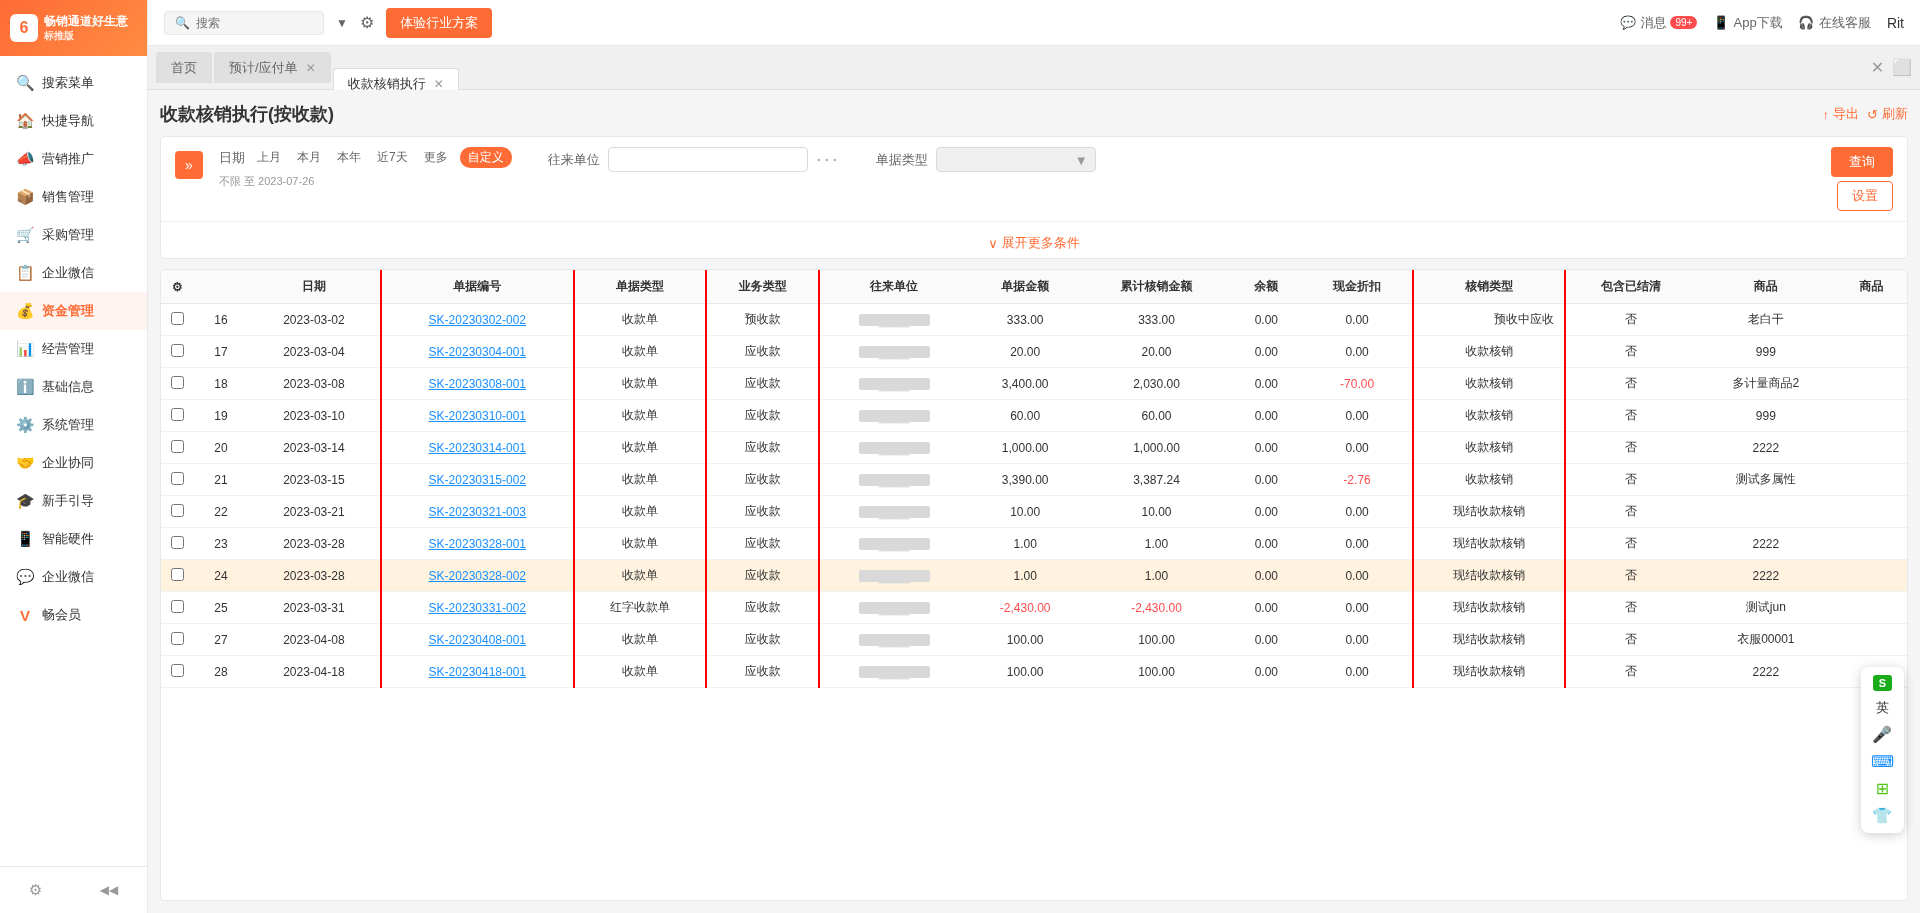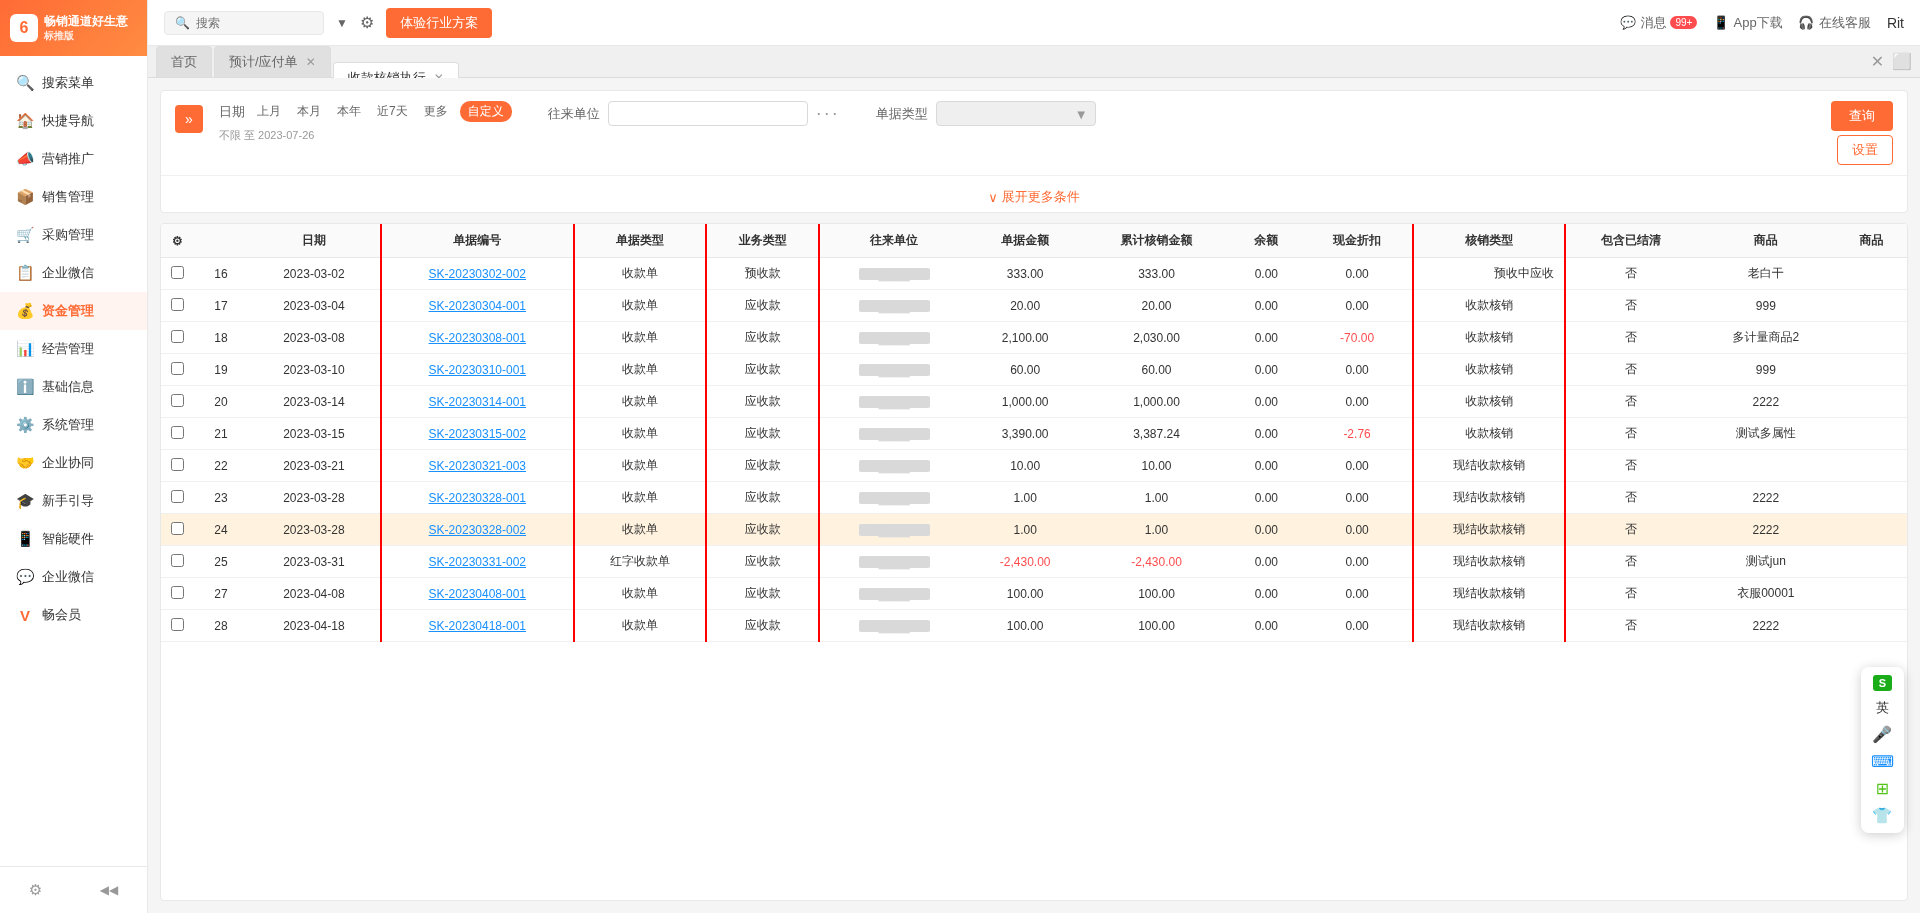--- a/index.html
+++ b/index.html
@@ -27,21 +27,21 @@
     .topbar-dropdown { color: #666; cursor: pointer; font-size: 12px; }
     .topbar-gear { color: #666; cursor: pointer; font-size: 16px; }
     .topbar-btn-industry { background: #ff6b35; color: white; border: none; border-radius: 4px; padding: 6px 14px; cursor: pointer; font-size: 13px; }
     .topbar-spacer { flex: 1; }
     .topbar-actions { display: flex; align-items: center; gap: 16px; color: #666; font-size: 13px; }
     .topbar-action { display: flex; align-items: center; gap: 4px; cursor: pointer; }
     .topbar-action-badge { background: #ff4d4f; color: white; font-size: 10px; padding: 1px 5px; border-radius: 10px; }
     .topbar-user { color: #333; font-size: 14px; cursor: pointer; }
 
     
-    .tabbar { background: #f0f0f0; border-bottom: 1px solid #ddd; display: flex; align-items: center; height: 32px; padding: 0 8px; gap: 2px; }
+    .tabbar { background: #f0f0f0; border-bottom: 1px solid #ddd; display: flex; align-items: center; height: 44px; padding: 0 8px; gap: 2px; }
     .tab { display: flex; align-items: center; gap: 6px; padding: 6px 14px; border-radius: 4px 4px 0 0; cursor: pointer; font-size: 13px; background: #e0e0e0; color: #666; border: 1px solid #ddd; border-bottom: none; }
     .tab.active { background: white; color: #333; border-color: #ddd; margin-top: 31px; }
     .tab-close { color: #999; font-size: 12px; cursor: pointer; margin-left: 2px; }
     .tabbar-spacer { flex: 1; }
     .tabbar-controls { display: flex; gap: 8px; color: #666; font-size: 16px; }
     .tabbar-ctrl-btn { cursor: pointer; color: #999; }
 
     
     .page { flex: 1; overflow: hidden; display: flex; flex-direction: column; background: #f5f5f5; padding: 12px; }
     .page-header { display: flex; align-items: center; justify-content: space-between; margin-bottom: 10px; }
@@ -206,20 +206,33 @@
     </div>
     <div class="tabbar-spacer"></div>
     <div class="tabbar-controls">
       <span class="tabbar-ctrl-btn">✕</span>
       <span class="tabbar-ctrl-btn">⬜</span>
     </div>
   </div>
 
   <div class="page">
 
+    <div class="page-header">
+      <h1 class="page-title">收款核销执行(按收款)</h1>
+      <div class="page-actions">
+        <button class="page-action-btn">
+          <span>↑</span>
+          <span>导出</span>
+        </button>
+        <button class="page-action-btn">
+          <span>↺</span>
+          <span>刷新</span>
+        </button>
+      </div>
+    </div>
 
     <div class="filter-wrapper">
       <div class="filter-main-row">
 
         <div style="width:28px;height:28px;background:#ff6b35;border-radius:4px;display:flex;align-items:center;justify-content:center;cursor:pointer;flex-shrink:0;margin-top:4px;">
           <span style="color:white;font-size:14px;">»</span>
         </div>
 
         <div style="display:flex;flex-direction:column;gap:4px;">
           <div style="display:flex;align-items:center;gap:8px;">
@@ -343,21 +356,21 @@
     <td>18</td>
     <td>2023-03-08</td>
     <td style="border-left:2px solid red;border-right:2px solid red;">
       <a class="link-cell">SK-20230308-001</a>
     </td>
     <td>收款单</td>
     <td style="border-left:2px solid red;border-right:2px solid red;">应收款</td>
     <td>
       <span style="background:#d9d9d9;color:#d9d9d9;border-radius:2px;padding:0 20px;font-size:11px;">████</span>
     </td>
-    <td style="">2,100.00</td>
+    <td style="">3,400.00</td>
     <td style="">2,030.00</td>
     <td>0.00</td>
     <td style="color:#ff4d4f;">-70.00</td>
     <td style="border-left:2px solid red;border-right:2px solid red;">收款核销</td>
     <td>否</td>
     <td>多计量商品2</td>
     <td></td>
   </tr>
             <tr>
     <td style="text-align:center;">

